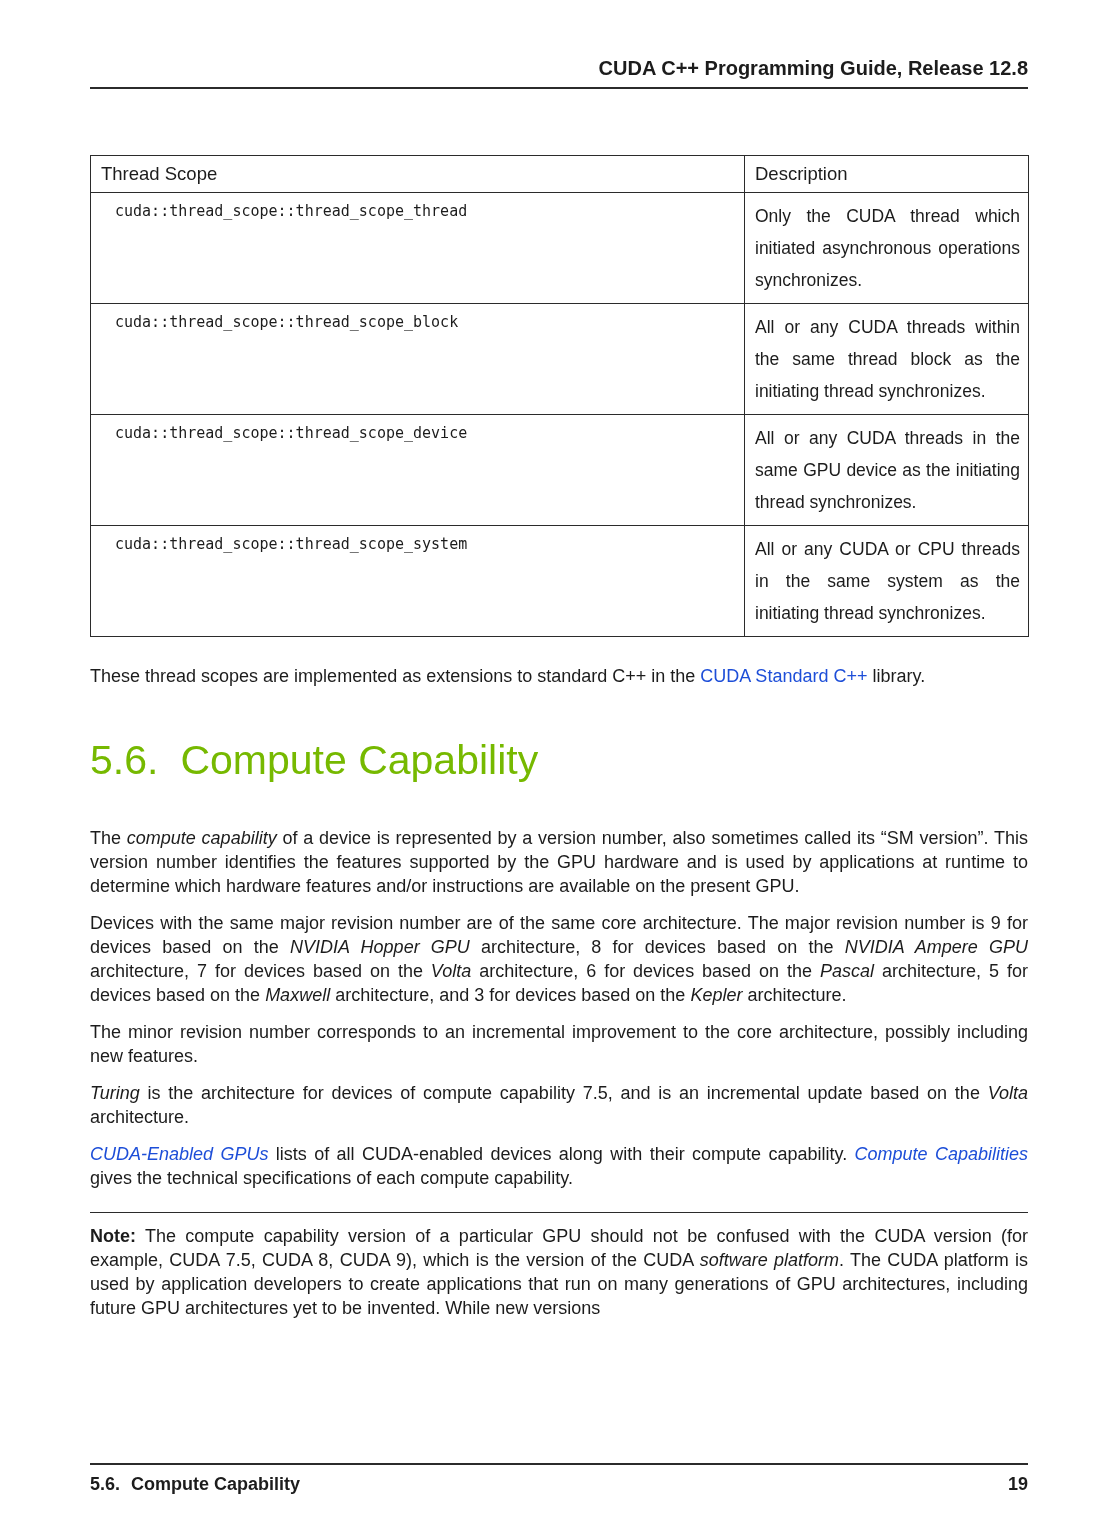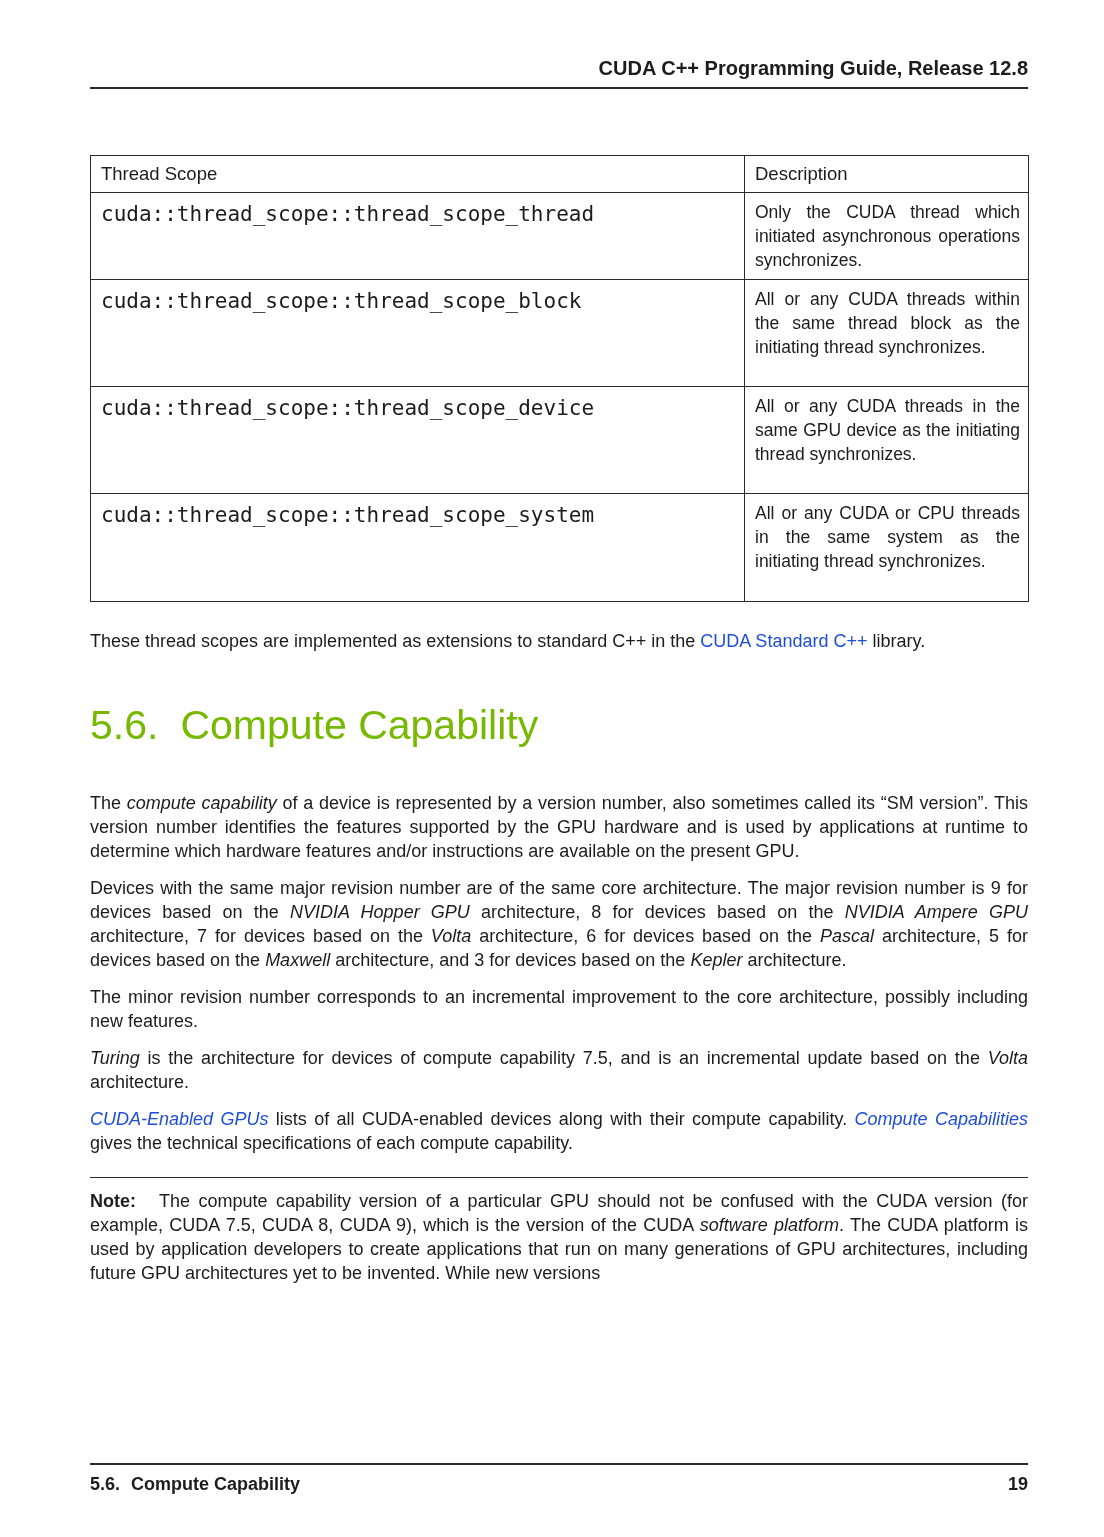--- a/index.html
+++ b/index.html
@@ -40,28 +40,28 @@
     font-size: 18.5px;
     padding: 7px 10px;
   }
   tr.hrow  { height: 37px; }
   tr.row-1 { height: 86px; }
   tr.row-2 { height: 107px; }
   tr.row-3 { height: 107px; }
   tr.row-4 { height: 108px; }
   .scope-table td.code-cell {
     font-family: "DejaVu Sans Mono", monospace;
-    font-size: 21px;
-    padding: 9px 10px;
+    font-size: 15px;
+    padding: 9px 24px;
     white-space: nowrap;
     overflow: hidden;
   }
   .scope-table td.desc-cell {
     font-size: 17.5px;
-    line-height: 24px;
+    line-height: 32px;
     text-align: justify;
     padding: 7px 8px 7px 10px;
   }
 
   .para {
     font-size: 18px;
     line-height: 24px;
     text-align: justify;
     margin-top: 13px;
   }
@@ -81,21 +81,21 @@
   .seg-i { font-style: italic; }
   .seg-b { font-weight: 700; }
   .seg-link { color: #1d4ed8; }
 
   .note-block {
     margin-top: 22px;
     border-top: 1.5px solid #2b2b2b;
     padding-top: 11px;
   }
   .note-block .para { margin-top: 0; }
-  .note-block .seg-b { margin-right: 23px; }
+  .note-block .seg-b { margin-right: 9px; }
 
   .page-footer {
     position: absolute;
     left: 90px; right: 76px; top: 1463px;
     border-top: 2px solid #2b2b2b;
     padding-top: 9px;
     display: flex;
     justify-content: space-between;
     align-items: baseline;
     font-weight: 700;

